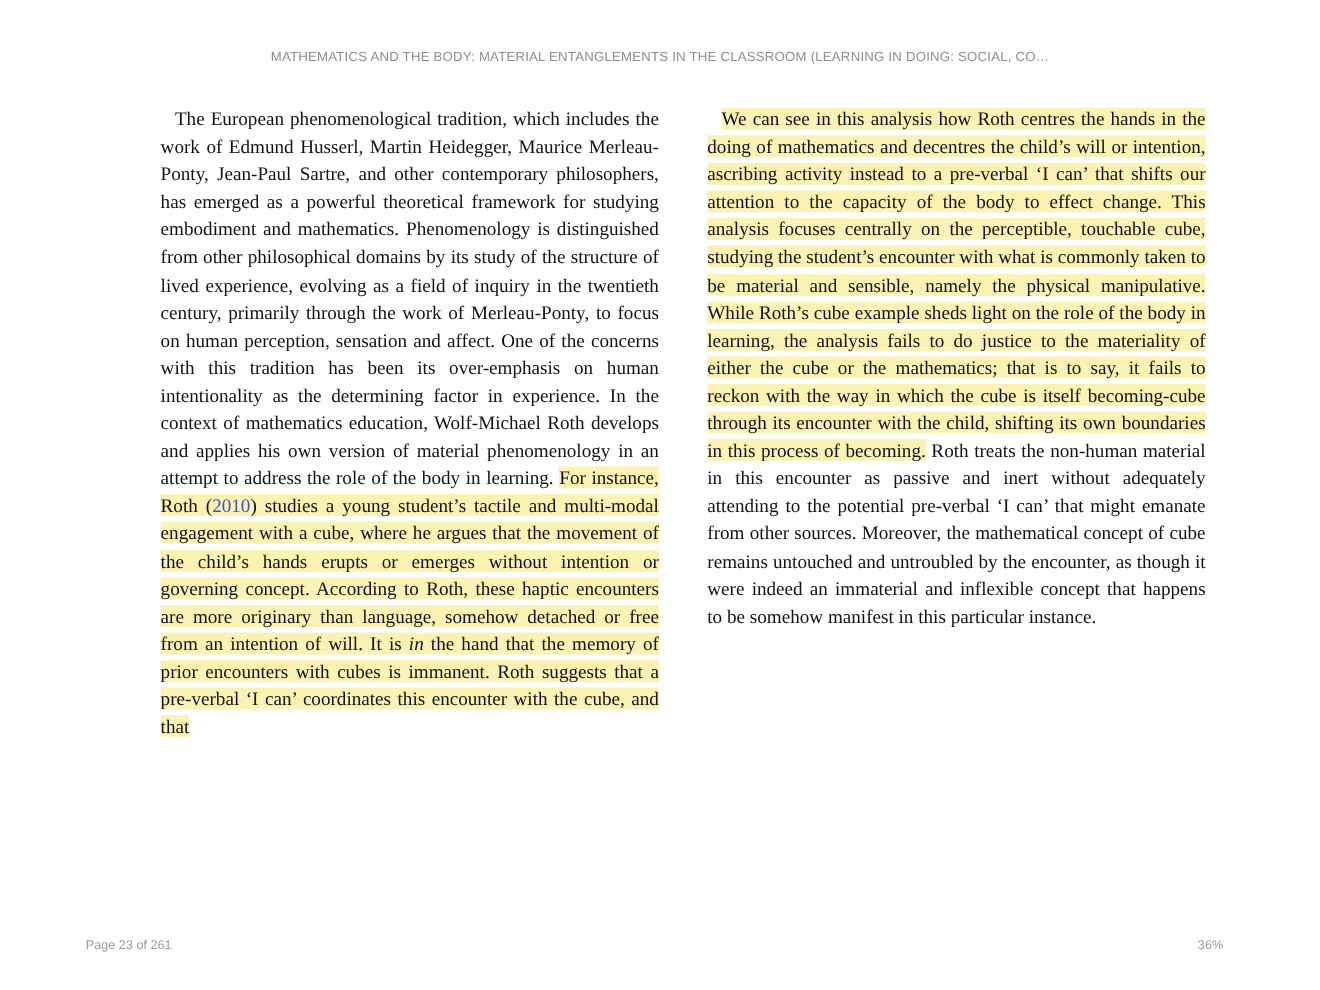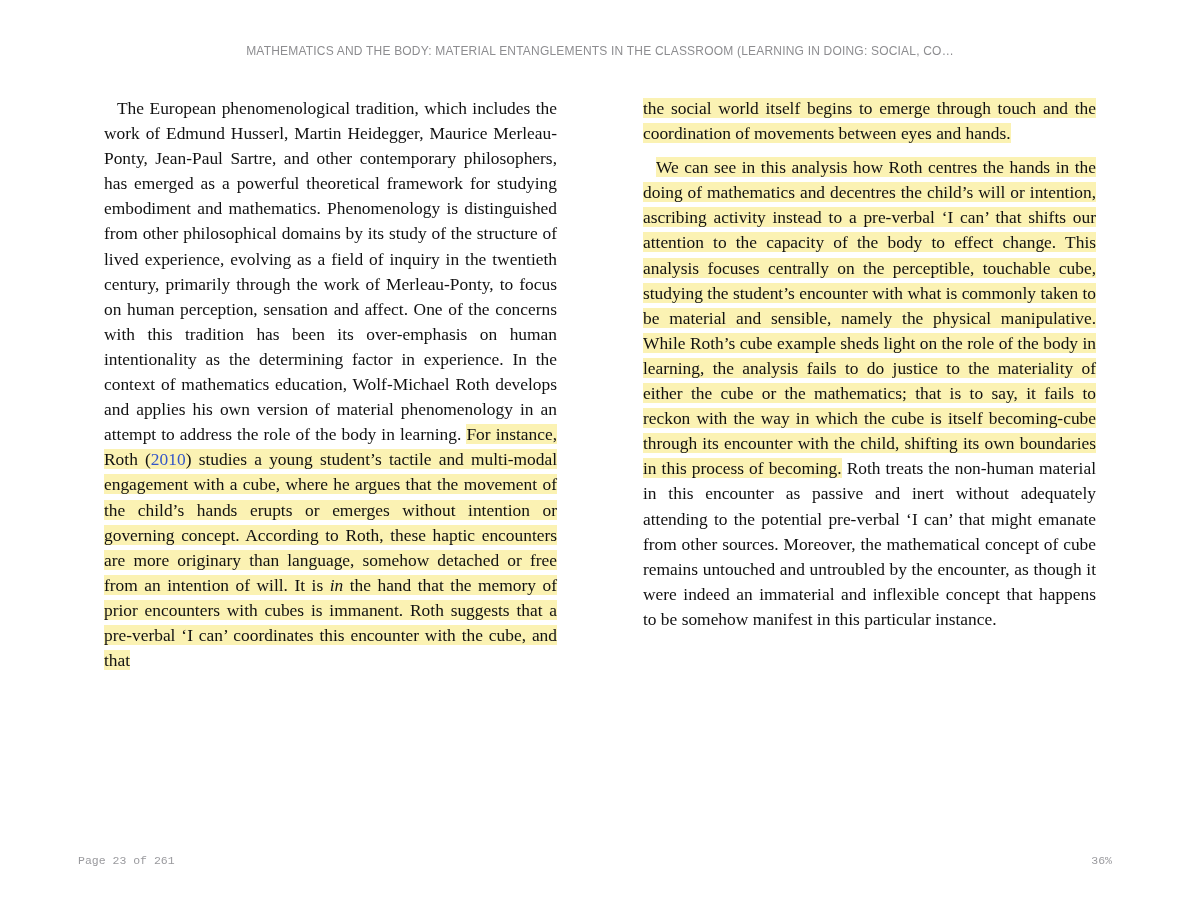--- a/index.html
+++ b/index.html
@@ -33,21 +33,21 @@
   }
 
   
   .page-body {
     position: absolute;
     top: 96px;
     left: 104px;
     width: 992px;
     height: 720px;
     display: flex;
-    gap: 86px;
+    gap: 44px;
     justify-content: flex-end;
   }
   .column {
     width: 453px;
     font-size: 17.4px;
     line-height: 25.1px;
     text-align: justify;
     text-justify: inter-word;
     hyphens: manual;
   }
@@ -74,21 +74,21 @@
   }
   .ital { font-style: italic; }
 
   
   .reader-footer {
     position: absolute;
     bottom: 30px;
     left: 0;
     width: 1192px;
     height: 16px;
-    font-family: Liberation Mono, monospace;
+    font-family: Liberation Sans, sans-serif;
     font-size: 11.5px;
     color: #9a9a9e;
   }
   .footer-left {
     position: absolute;
     left: 78px;
     top: 0;
   }
   .footer-right {
     position: absolute;
@@ -101,21 +101,20 @@
 
 <div class="reader-header">MATHEMATICS AND THE BODY: MATERIAL ENTANGLEMENTS IN THE CLASSROOM (LEARNING IN DOING: SOCIAL, CO…</div>
 
 <div class="page-body">
 
   <div class="column">
     <p><span class="indent"></span><span>The European phenomenological tradition, which includes the work of Edmund Husserl, Martin Heidegger, Maurice Merleau-Ponty, Jean-Paul Sartre, and other contemporary philosophers, has emerged as a powerful theoretical framework for studying embodiment and mathematics. Phenomenology is distinguished from other philosophical domains by its study of the structure of lived experience, evolving as a field of inquiry in the twentieth century, primarily through the work of Merleau-Ponty, to focus on human perception, sensation and affect. One of the concerns with this tradition has been its over-emphasis on human intentionality as the determining factor in experience. In the context of mathematics education, Wolf-Michael Roth develops and applies his own version of material phenomenology in an attempt to address the role of the body in learning. </span><mark class="hl">For instance, Roth (</mark><mark class="hl"><a class="cite-link">2010</a></mark><mark class="hl">) studies a young student’s tactile and multi-modal engagement with a cube, where he argues that the movement of the child’s hands erupts or emerges without intention or governing concept. According to Roth, these haptic encounters are more originary than language, somehow detached or free from an intention of will. It is </mark><mark class="hl ital">in</mark><mark class="hl"> the hand that the memory of prior encounters with cubes is immanent. Roth suggests that a pre-verbal ‘I can’ coordinates this encounter with the cube, and that</mark></p>
   </div>
 
   <div class="column">
-    <p><mark class="hl">the social world itself begins to emerge through touch and the coordination of movements between eyes and hands.</mark></p>
 
     <p><span class="indent"></span><mark class="hl">We can see in this analysis how Roth centres the hands in the doing of mathematics and decentres the child’s will or intention, ascribing activity instead to a pre-verbal ‘I can’ that shifts our attention to the capacity of the body to effect change. This analysis focuses centrally on the perceptible, touchable cube, studying the student’s encounter with what is commonly taken to be material and sensible, namely the physical manipulative. While Roth’s cube example sheds light on the role of the body in learning, the analysis fails to do justice to the materiality of either the cube or the mathematics; that is to say, it fails to reckon with the way in which the cube is itself becoming-cube through its encounter with the child, shifting its own boundaries in this process of becoming.</mark><span> Roth treats the non-human material in this encounter as passive and inert without adequately attending to the potential pre-verbal ‘I can’ that might emanate from other sources. Moreover, the mathematical concept of cube remains untouched and untroubled by the encounter, as though it were indeed an immaterial and inflexible concept that happens to be somehow manifest in this particular instance.</span></p>
   </div>
 
 </div>
 
 <div class="reader-footer">
   <span class="footer-left">Page 23 of 261</span>
   <span class="footer-right">36%</span>
 </div>

